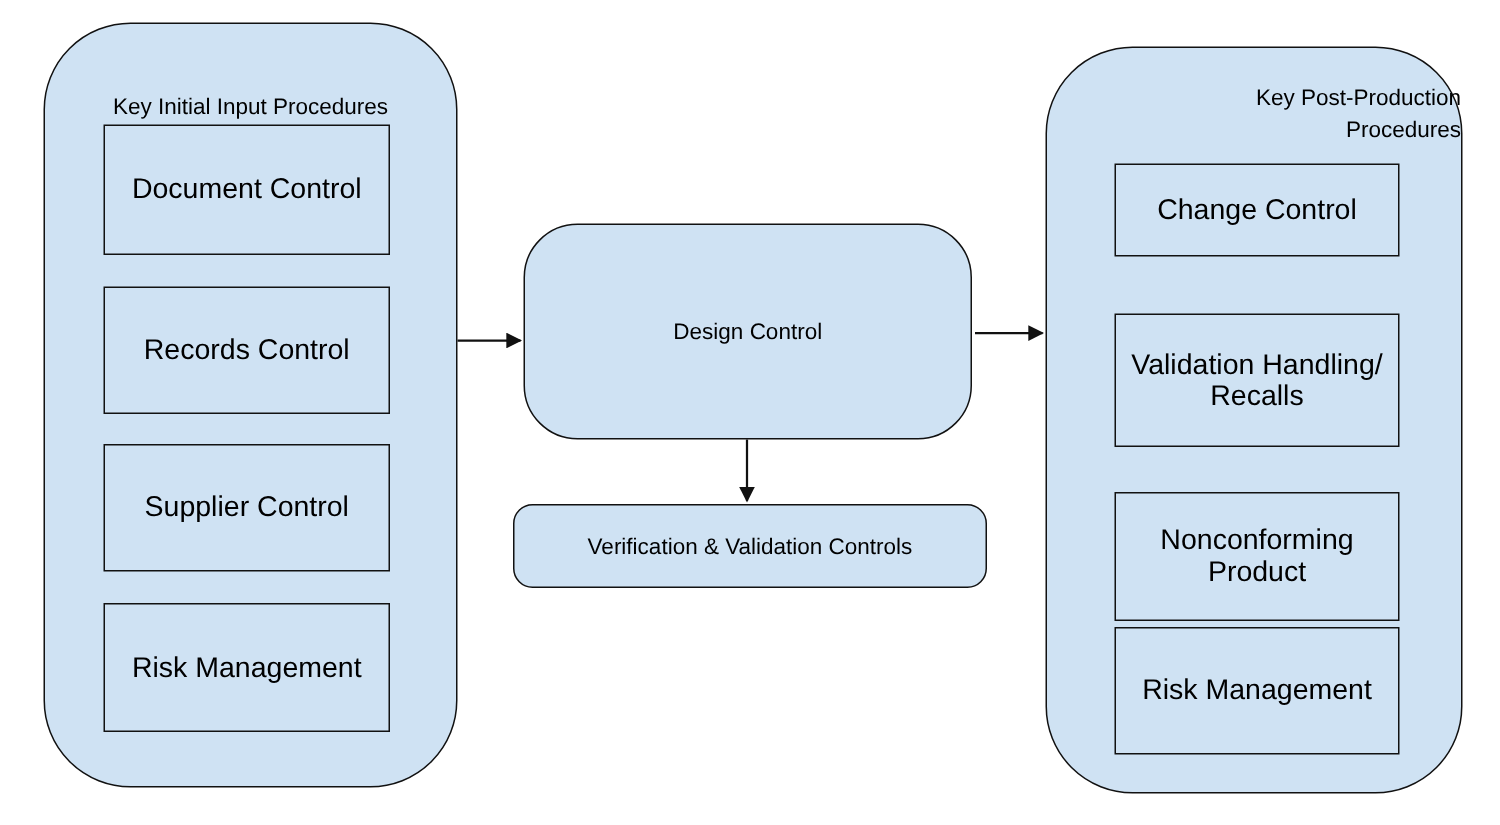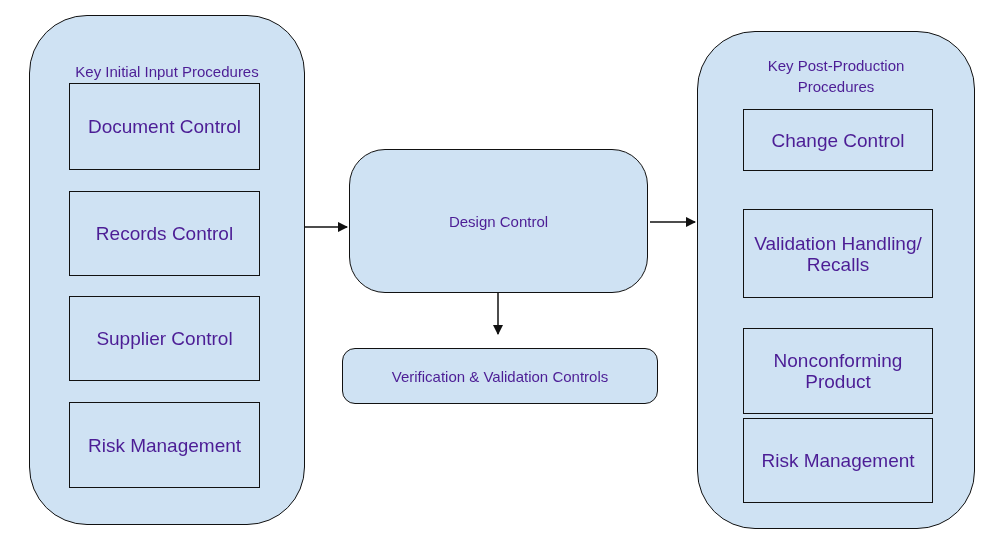--- a/index.html
+++ b/index.html
@@ -7,21 +7,21 @@
     padding: 0;
     background: #ffffff;
     font-family: "Liberation Sans", "DejaVu Sans", sans-serif;
   }
   .canvas {
     position: relative;
     width: 1000px;
     height: 550px;
     background: #ffffff;
     overflow: hidden;
-    color: #4c1d95;
+    color: #000000;
   }
   .arrows {
     position: absolute;
     left: 0; top: 0;
     width: 1000px; height: 550px;
     pointer-events: none;
   }
   .group {
     position: absolute;
     background: #cfe2f3;
@@ -34,21 +34,21 @@
   .group-title {
     position: absolute;
     left: 0;
     width: 100%;
     text-align: center;
     font-size: 15px;
     line-height: 21px;
     white-space: pre-line;
   }
   .group-left  .group-title { top: 45px; }
-  .group-right .group-title { top: 23px; }
+  .group-right .group-title { top: 23px; text-align: right; }
   .item-box {
     position: absolute;
     background: #cfe2f3;
     border: 1px solid #111111;
     box-sizing: border-box;
     display: flex;
     align-items: center;
     justify-content: center;
     text-align: center;
     font-size: 19px;
@@ -76,21 +76,21 @@
     text-align: left;
     font-size: 15px;
     line-height: 21px;
   }
   .node-design {
     left: 349px; top: 149px;
     width: 299px; height: 144px;
     border-radius: 36px;
   }
   .node-vv {
-    left: 342px; top: 348px;
+    left: 342px; top: 336px;
     width: 316px; height: 56px;
     border-radius: 13px;
   }
 </style>
 </head>
 <body>
 
 <div class="canvas">
 
   <svg class="arrows" viewBox="0 0 1000 550">

